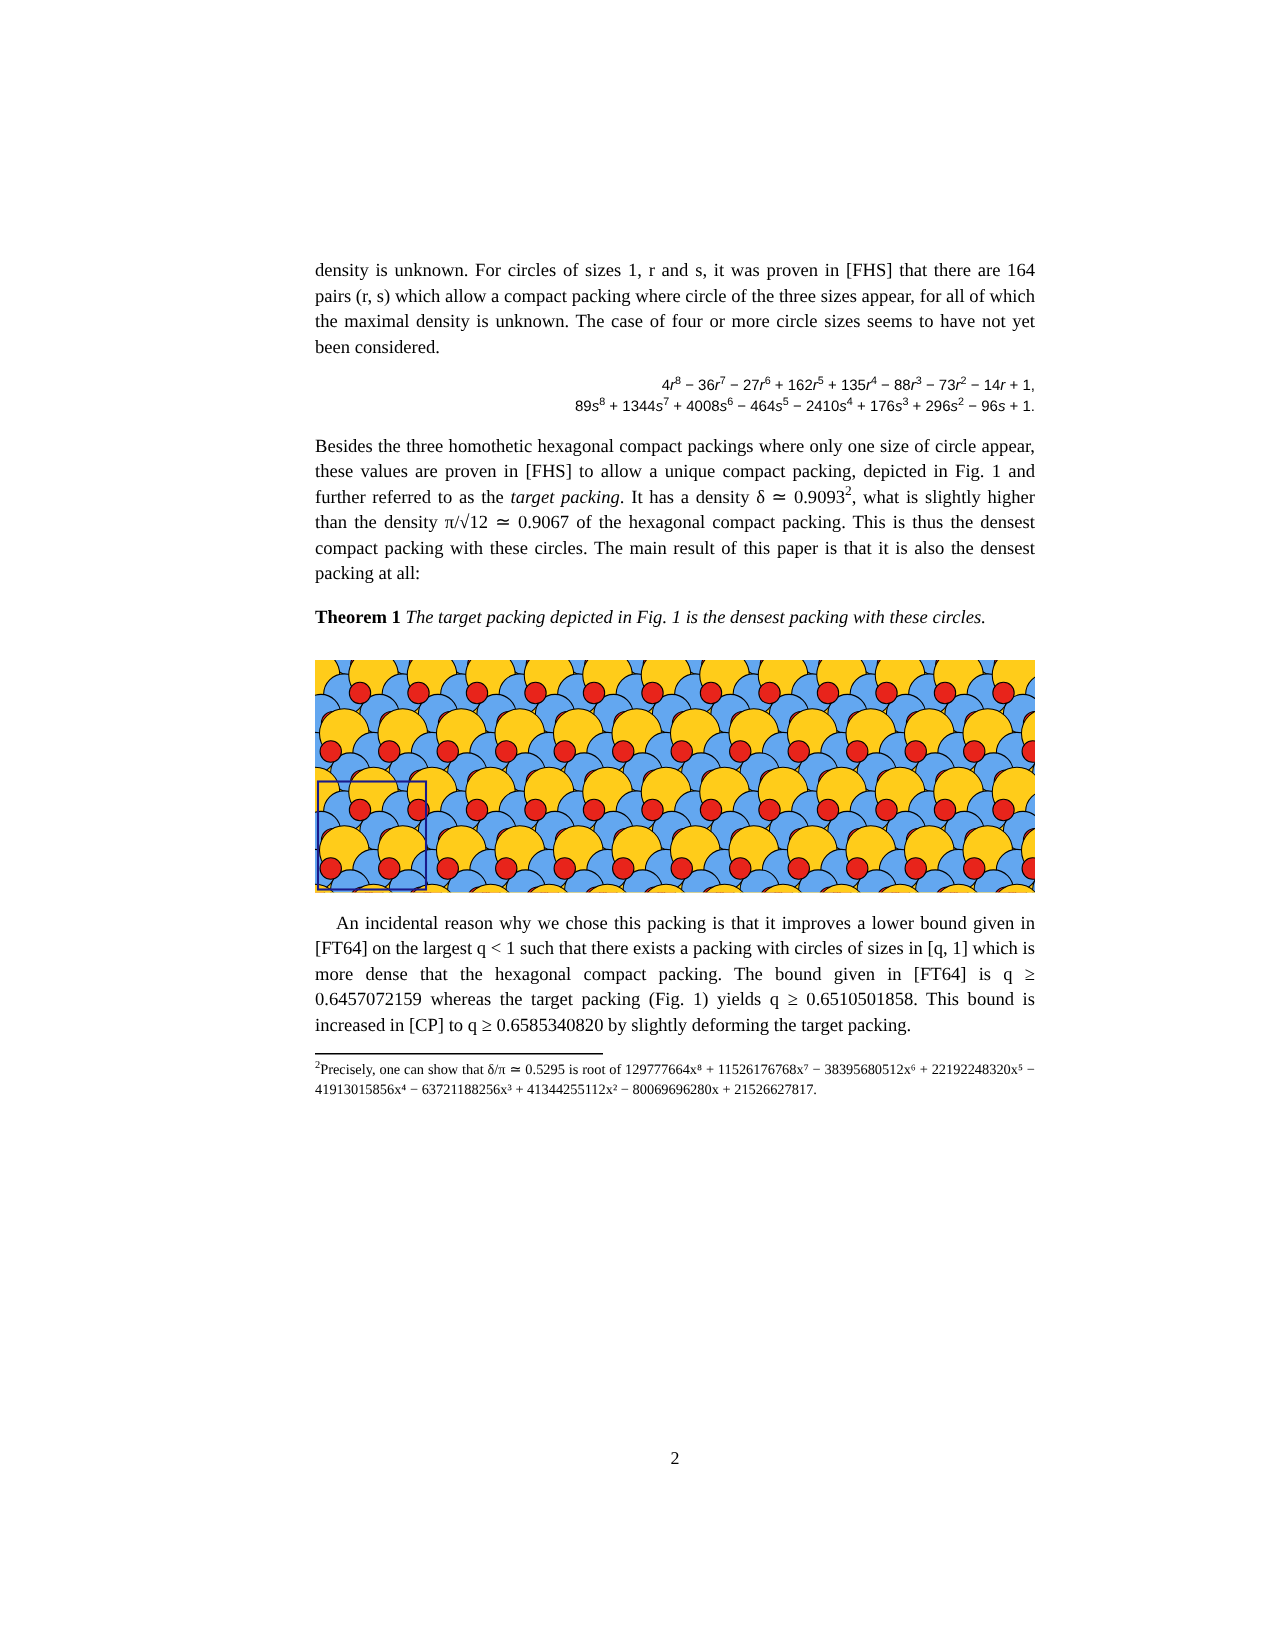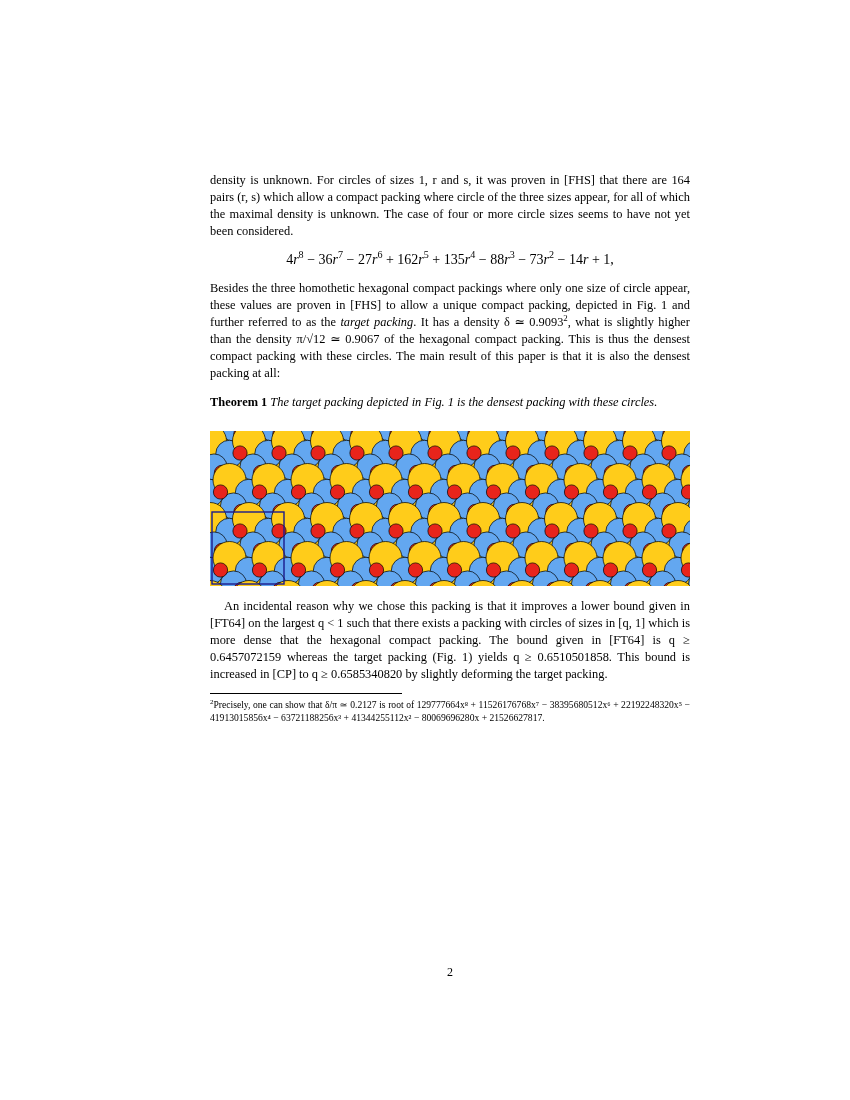--- a/index.html
+++ b/index.html
@@ -34,23 +34,23 @@
     line-height: 1.37;
     text-align: justify;
     text-justify: inter-word;
     hyphens: auto;
   }
   .indent { text-indent: 14px; }
   .noindent { text-indent: 0; }
   .gap-md { height: 12px; }
   .math-block {
     margin: 12px 0 12px 0;
-    text-align: center;
-    font-size: 14px;
-    font-family: Liberation Serif, serif;
+    text-align: right;
+    font-size: 10px;
+    font-family: Liberation Sans, sans-serif;
   }
   .math-line { margin: 3px 0; white-space: nowrap; }
   .mi { font-style: italic; }
   sup { font-size: 0.72em; vertical-align: super; line-height: 0; }
   .thm-head { font-weight: bold; }
   .thm-body { font-style: italic; }
   .figure-wrap {
     margin-top: 20px;
     width: 480px;
   }
@@ -92,20 +92,23 @@
 
 <div class="page">
   <div class="content">
 
     <p class="noindent">density is unknown. For circles of sizes 1, r and s, it was proven in [FHS] that there are 164 pairs (r, s) which allow a compact packing where circle of the three sizes appear, for all of which the maximal density is unknown. The case of four or more circle sizes seems to have not yet been considered.</p>
 
 
     <div class="math-block">
       <div class="math-line">
         4<span class="mi">r</span><sup>8</sup> − 36<span class="mi">r</span><sup>7</sup> − 27<span class="mi">r</span><sup>6</sup> + 162<span class="mi">r</span><sup>5</sup> + 135<span class="mi">r</span><sup>4</sup> − 88<span class="mi">r</span><sup>3</sup> − 73<span class="mi">r</span><sup>2</sup> − 14<span class="mi">r</span> + 1,
+      </div>
+      <div class="math-line">
+        89<span class="mi">s</span><sup>8</sup> + 1344<span class="mi">s</span><sup>7</sup> + 4008<span class="mi">s</span><sup>6</sup> − 464<span class="mi">s</span><sup>5</sup> − 2410<span class="mi">s</span><sup>4</sup> + 176<span class="mi">s</span><sup>3</sup> + 296<span class="mi">s</span><sup>2</sup> − 96<span class="mi">s</span> + 1.
       </div>
     </div>
 
     <p class="noindent"><span>Besides the three homothetic hexagonal compact packings where only one size of circle appear, these values are proven in [FHS] to allow a unique compact packing, depicted in Fig. 1 and further referred to as the </span><em>target packing</em><span>. It has a density δ ≃ 0.9093</span><sup>2</sup><span>, what is slightly higher than the density π/√12 ≃ 0.9067 of the hexagonal compact packing. This is thus the densest compact packing with these circles. The main result of this paper is that it is also the densest packing at all:</span></p>
 
     <div class="gap-md"></div>
 
     <p class="noindent"><span class="thm-head">Theorem 1</span> <span class="thm-body">The target packing depicted in Fig. 1 is the densest packing with these circles.</span></p>
 
     <div class="figure-wrap">
@@ -747,18 +750,18 @@
           <rect id="cellframe" x="2" y="81" width="72" height="72" fill="none" stroke="#1a1a8c" stroke-width="1.4"></rect>
         </svg>
       </div>
     </div>
 
     <div class="gap-md"></div>
 
     <p class="indent">An incidental reason why we chose this packing is that it improves a lower bound given in [FT64] on the largest q &lt; 1 such that there exists a packing with circles of sizes in [q, 1] which is more dense that the hexagonal compact packing. The bound given in [FT64] is q ≥ 0.6457072159 whereas the target packing (Fig. 1) yields q ≥ 0.6510501858. This bound is increased in [CP] to q ≥ 0.6585340820 by slightly deforming the target packing.</p>
 
     <div class="footnote-rule"></div>
-    <p class="footnote"><sup>2</sup><span>Precisely, one can show that δ/π ≃ 0.2127 is root of 129777664x⁸ + 11526176768x⁷ − 38395680512x⁶ + 22192248320x⁵ − 41913015856x⁴ − 63721188256x³ + 41344255112x² − 80069696280x + 21526627817.</span></p>
+    <p class="footnote"><sup>2</sup><span>Precisely, one can show that δ/π ≃ 0.5295 is root of 129777664x⁸ + 11526176768x⁷ − 38395680512x⁶ + 22192248320x⁵ − 41913015856x⁴ − 63721188256x³ + 41344255112x² − 80069696280x + 21526627817.</span></p>
 
   </div>
 
   <div class="pagenum">2</div>
 </div>
 
 </body></html>

